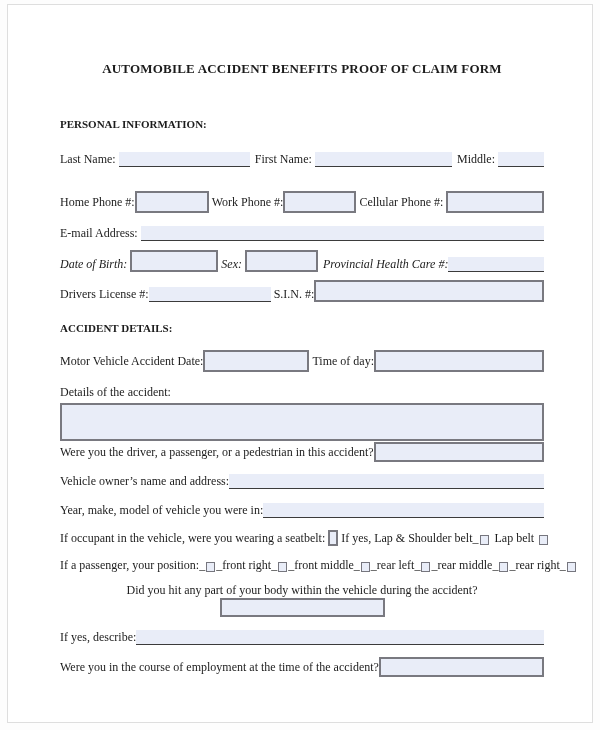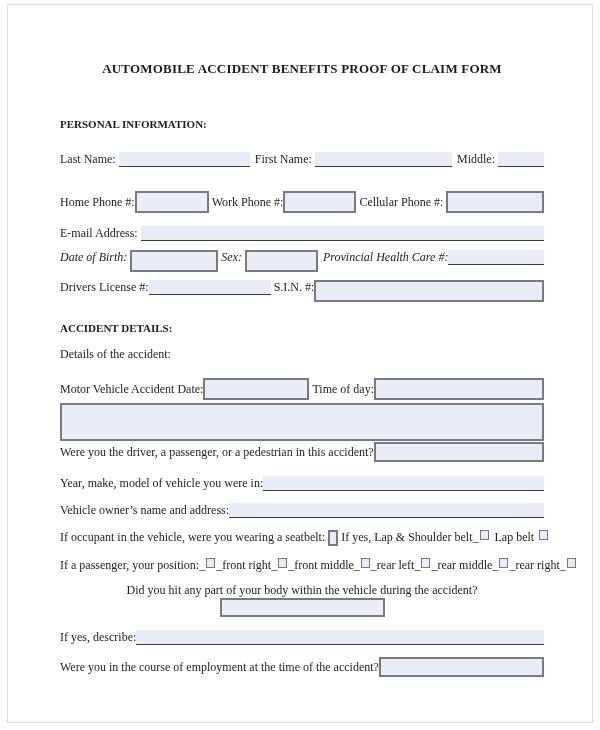--- a/index.html
+++ b/index.html
@@ -11,21 +11,21 @@
   }
   .content { padding:56px 48px 0 52px; }
   .title {
     text-align:center; font-weight:bold; font-size:13px; letter-spacing:.2px;
   }
   .section-heading {
     font-weight:bold; font-size:11px;
   }
   .heading-personal { margin-top:41px; }
   .heading-accident { margin-top:20px; }
-  .row { display:flex; align-items:flex-start; font-size:12px; white-space:nowrap; }
+  .row { display:flex; align-items:flex-end; font-size:12px; white-space:nowrap; }
   .row.center { align-items:center; }
   .lbl { line-height:15px; flex:0 0 auto; }
   input.uf {
     background:#E9EDF8; border:none; border-bottom:1px solid #3b3b3b;
     height:15px; min-width:0; font:inherit; outline:none; padding:0 2px;
   }
   input.bf {
     background:#E9EDF8; border:2px solid #797980;
     height:22px; min-width:0; font:inherit; outline:none; padding:0 3px;
   }
@@ -88,44 +88,44 @@
 
     <div class="row" style="margin-top:8px;">
       <span class="lbl">Drivers License #:</span>
       <input class="uf" style="width: 122px;" type="text">
       <span class="lbl gap-s">S.I.N. #:</span>
       <input class="bf" style="flex: 1 1 0%;" type="text">
     </div>
 
     <div class="section-heading heading-accident">ACCIDENT DETAILS:</div>
 
-    <div class="row" style="margin-top:13px;">
-      <span class="lbl">Details of the accident:</span>
-    </div>
-
     <div class="row center" style="margin-top:16px;">
       <span class="lbl">Motor Vehicle Accident Date:</span>
       <input class="bf" style="width: 106px;" type="text">
       <span class="lbl gap-s">Time of day:</span>
       <input class="bf" style="flex: 1 1 0%;" type="text">
+    </div>
+
+    <div class="row" style="margin-top:13px;">
+      <span class="lbl">Details of the accident:</span>
     </div>
     <textarea class="bigbox" style="margin-top: 3px;"></textarea>
 
     <div class="row center" style="margin-top:1px;">
       <span class="lbl">Were you the driver, a passenger, or a pedestrian in this accident?</span>
       <input class="bf short" style="flex: 1 1 0%;" type="text">
     </div>
 
-    <div class="row" style="margin-top:14px;">
-      <span class="lbl">Year, make, model of vehicle you were in:</span>
+    <div class="row" style="margin-top:12px;">
+      <span class="lbl">Vehicle owner’s name and address:</span>
       <input class="uf" style="flex: 1 1 0%;" type="text">
     </div>
 
-    <div class="row" style="margin-top:12px;">
-      <span class="lbl">Vehicle owner’s name and address:</span>
+    <div class="row" style="margin-top:14px;">
+      <span class="lbl">Year, make, model of vehicle you were in:</span>
       <input class="uf" style="flex: 1 1 0%;" type="text">
     </div>
 
     <div class="row" style="margin-top:12px;">
       <span class="lbl">If occupant in the vehicle, were you wearing a seatbelt:</span>
       <input class="bf tiny gap-s" style="width: 38px;" type="text">
       <span class="lbl gap-s">If yes, Lap &amp; Shoulder belt_</span>
       <span class="cb"></span>
       <span class="lbl gap-l">Lap belt</span>
       <span class="cb gap-l"></span>

